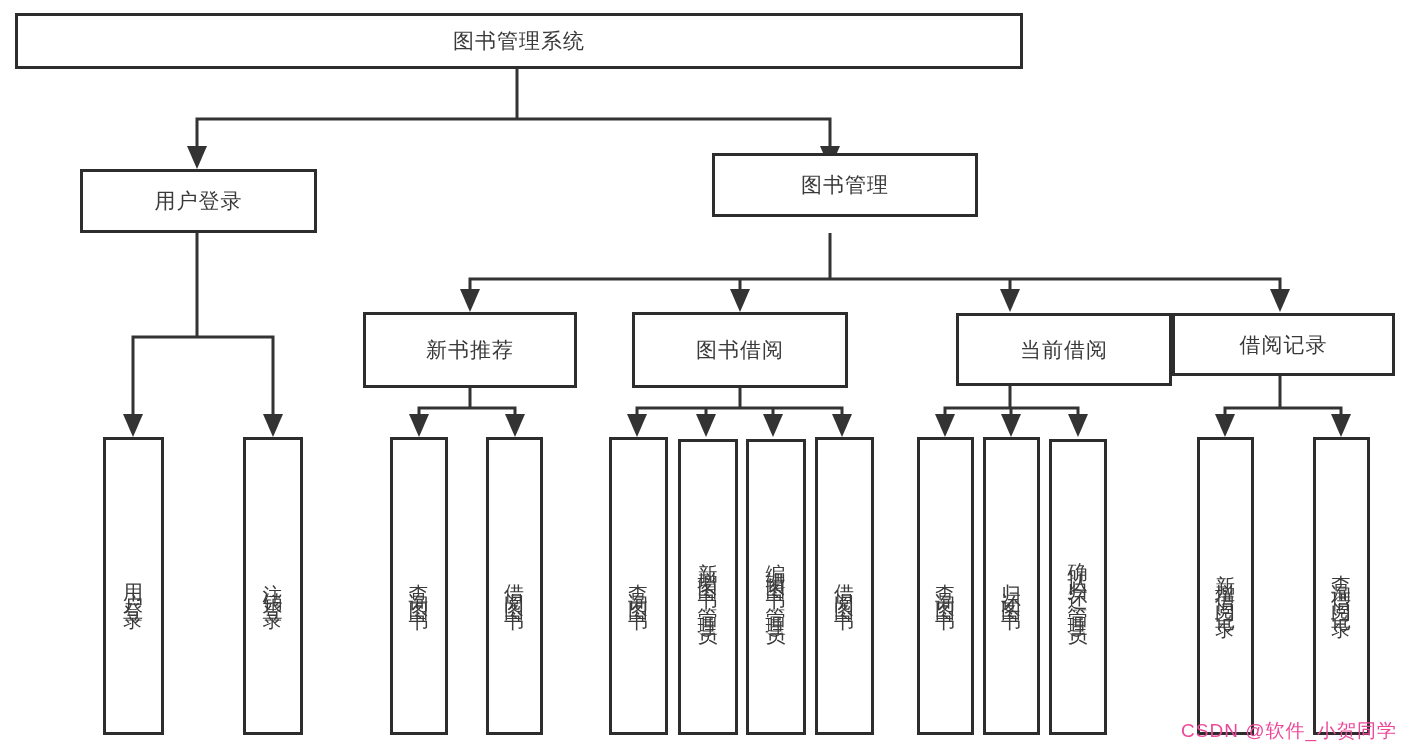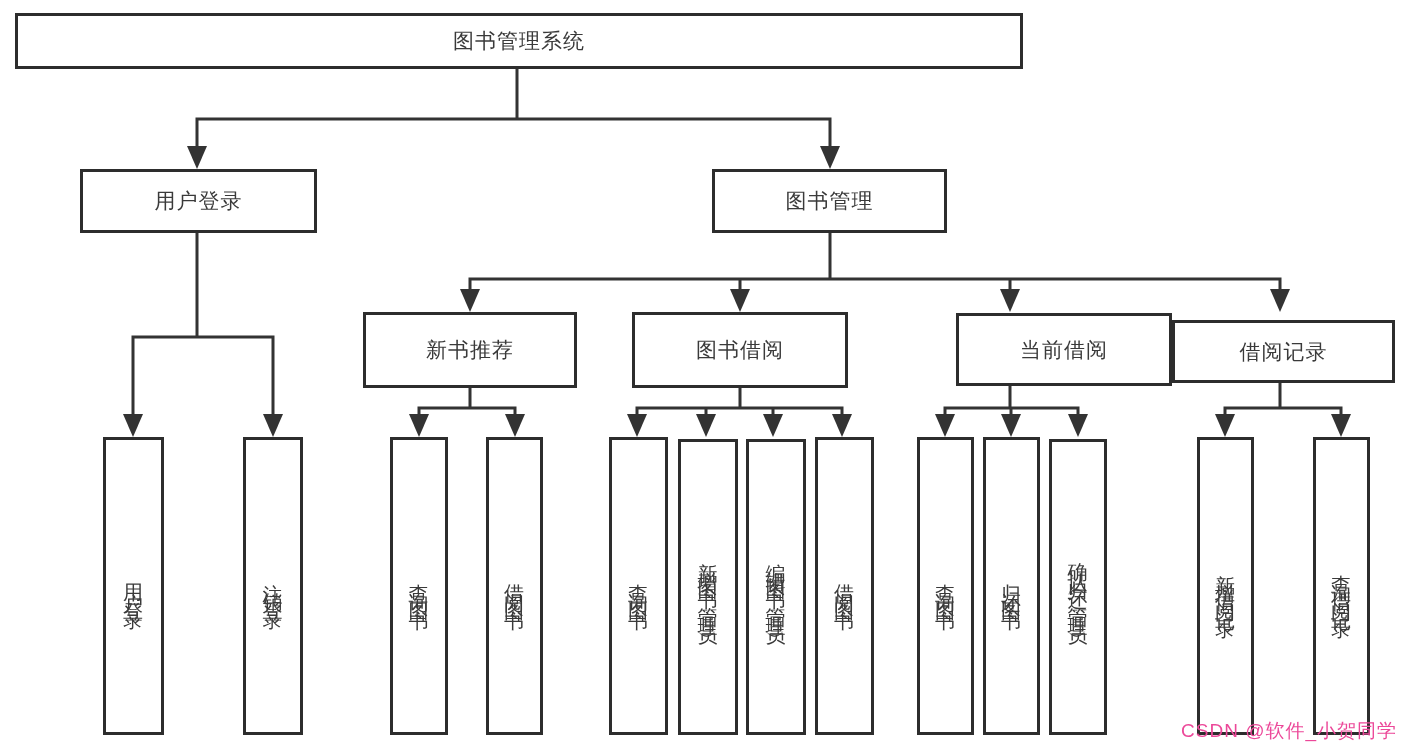--- a/index.html
+++ b/index.html
@@ -90,34 +90,34 @@
     </g>
   </svg>
 
   <div class="box h" style="left:15px;top:13px;width:1008px;height:56px">
     <span>图书管理系统</span>
   </div>
 
   <div class="box h" style="left:80px;top:169px;width:237px;height:64px">
     <span>用户登录</span>
   </div>
-  <div class="box h" style="left:712px;top:169px;width:235px;height:64px">
+  <div class="box h" style="left:712px;top:153px;width:266px;height:64px">
     <span>图书管理</span>
   </div>
 
   <div class="box h" style="left:363px;top:312px;width:214px;height:76px">
     <span>新书推荐</span>
   </div>
   <div class="box h" style="left:632px;top:312px;width:216px;height:76px">
     <span>图书借阅</span>
   </div>
   <div class="box h" style="left:956px;top:313px;width:216px;height:73px">
     <span>当前借阅</span>
   </div>
-  <div class="box h" style="left:1172px;top:320px;width:223px;height:63px">
+  <div class="box h" style="left:1172px;top:313px;width:223px;height:63px">
     <span>借阅记录</span>
   </div>
 
   <div class="box v" style="left:103px;top:437px;width:61px;height:298px">
     <span>用户登录</span>
   </div>
   <div class="box v" style="left:243px;top:437px;width:60px;height:298px">
     <span>注销登录</span>
   </div>
 

